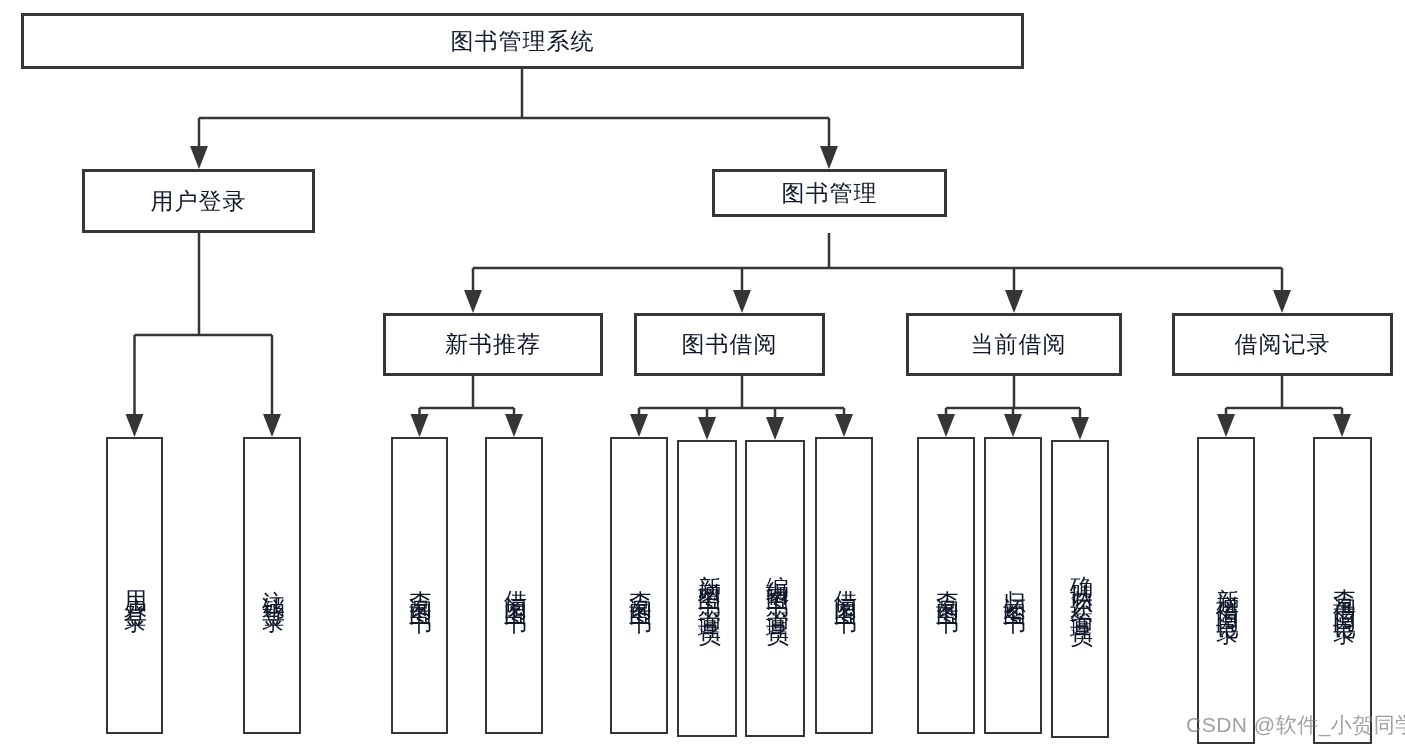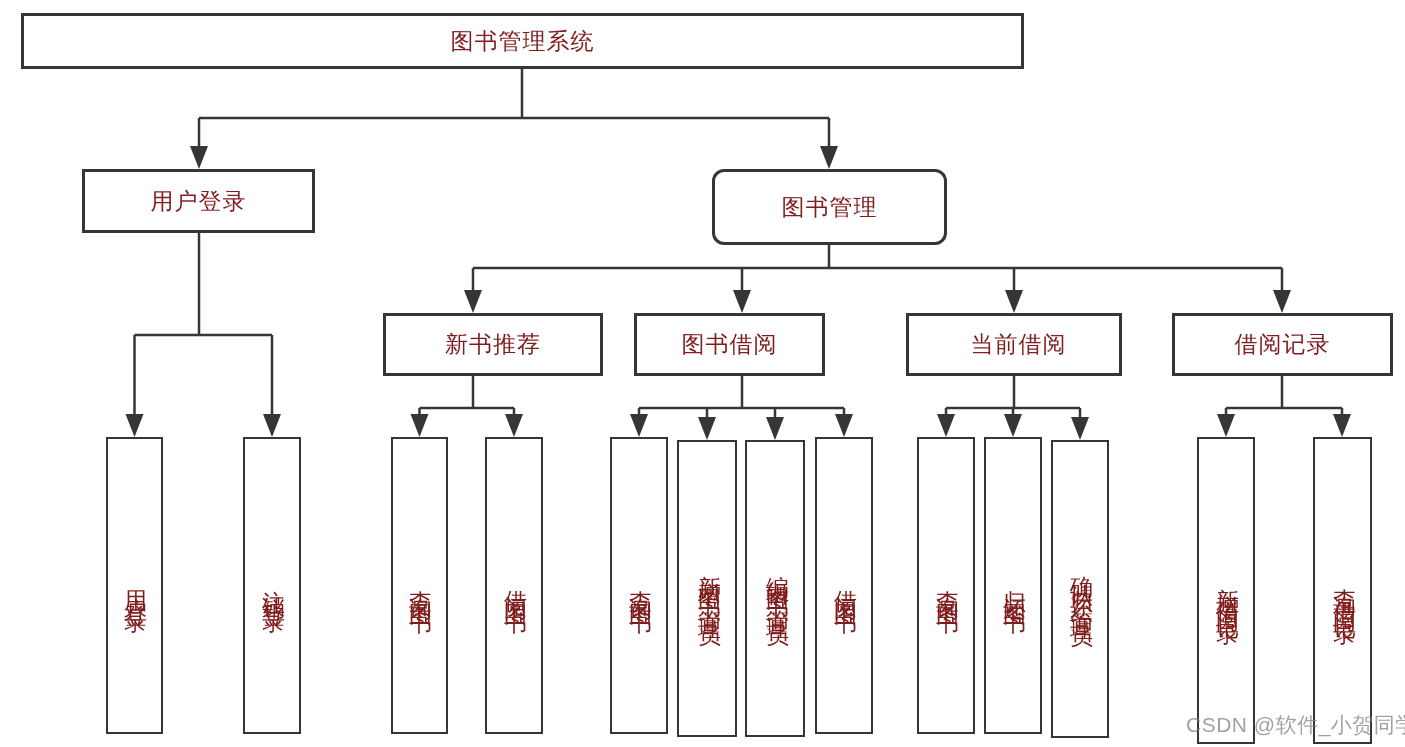--- a/index.html
+++ b/index.html
@@ -15,21 +15,21 @@
     position: absolute;
     left: 0; top: 0;
     width: 1405px; height: 747px;
     z-index: 1;
   }
   .box {
     position: absolute;
     box-sizing: border-box;
     border: 3px solid #363636;
     background: #ffffff;
-    color: #7f1d1d;
+    color: #0f172a;
     z-index: 2;
   }
   .box.h {
     display: flex;
     align-items: center;
     justify-content: center;
     font-size: 23px;
     letter-spacing: 1px;
   }
   .box.v {
@@ -135,21 +135,21 @@
       <polygon points="1004,414 1022,414 1013,437"></polygon>
       <polygon points="1071,417 1089,417 1080,440"></polygon>
       <polygon points="1217,414 1235,414 1226,437"></polygon>
       <polygon points="1333,414 1351,414 1342,437"></polygon>
     </g>
   </svg>
 
   <div class="box h" style="left:21px; top:13px; width:1003px; height:56px;">图书管理系统</div>
 
   <div class="box h" style="left:82px; top:169px; width:233px; height:64px;">用户登录</div>
-  <div class="box h" style="left:712px; top:169px; width:235px; height:76px;border-radius:12px;">图书管理</div>
+  <div class="box h" style="left:712px; top:169px; width:235px; height:48px;">图书管理</div>
 
   <div class="box h" style="left:363px; top:313px; width:220px; height:63px;margin-left:20px;">新书推荐</div>
   <div class="box h" style="left:634px; top:313px; width:191px; height:63px;">图书借阅</div>
   <div class="box h" style="left:906px; top:313px; width:216px; height:63px;padding-left:9px;">当前借阅</div>
   <div class="box h" style="left:1172px; top:313px; width:221px; height:63px;text-align:center;">借阅记录</div>
 
   <div class="box v" style="left:106px; top:437px; width:57px; height:297px;">用户登录</div>
   <div class="box v" style="left:243px; top:437px; width:58px; height:297px;">注销登录</div>
 
   <div class="box v" style="left:391px; top:437px; width:57px; height:297px;">查询图书</div>

